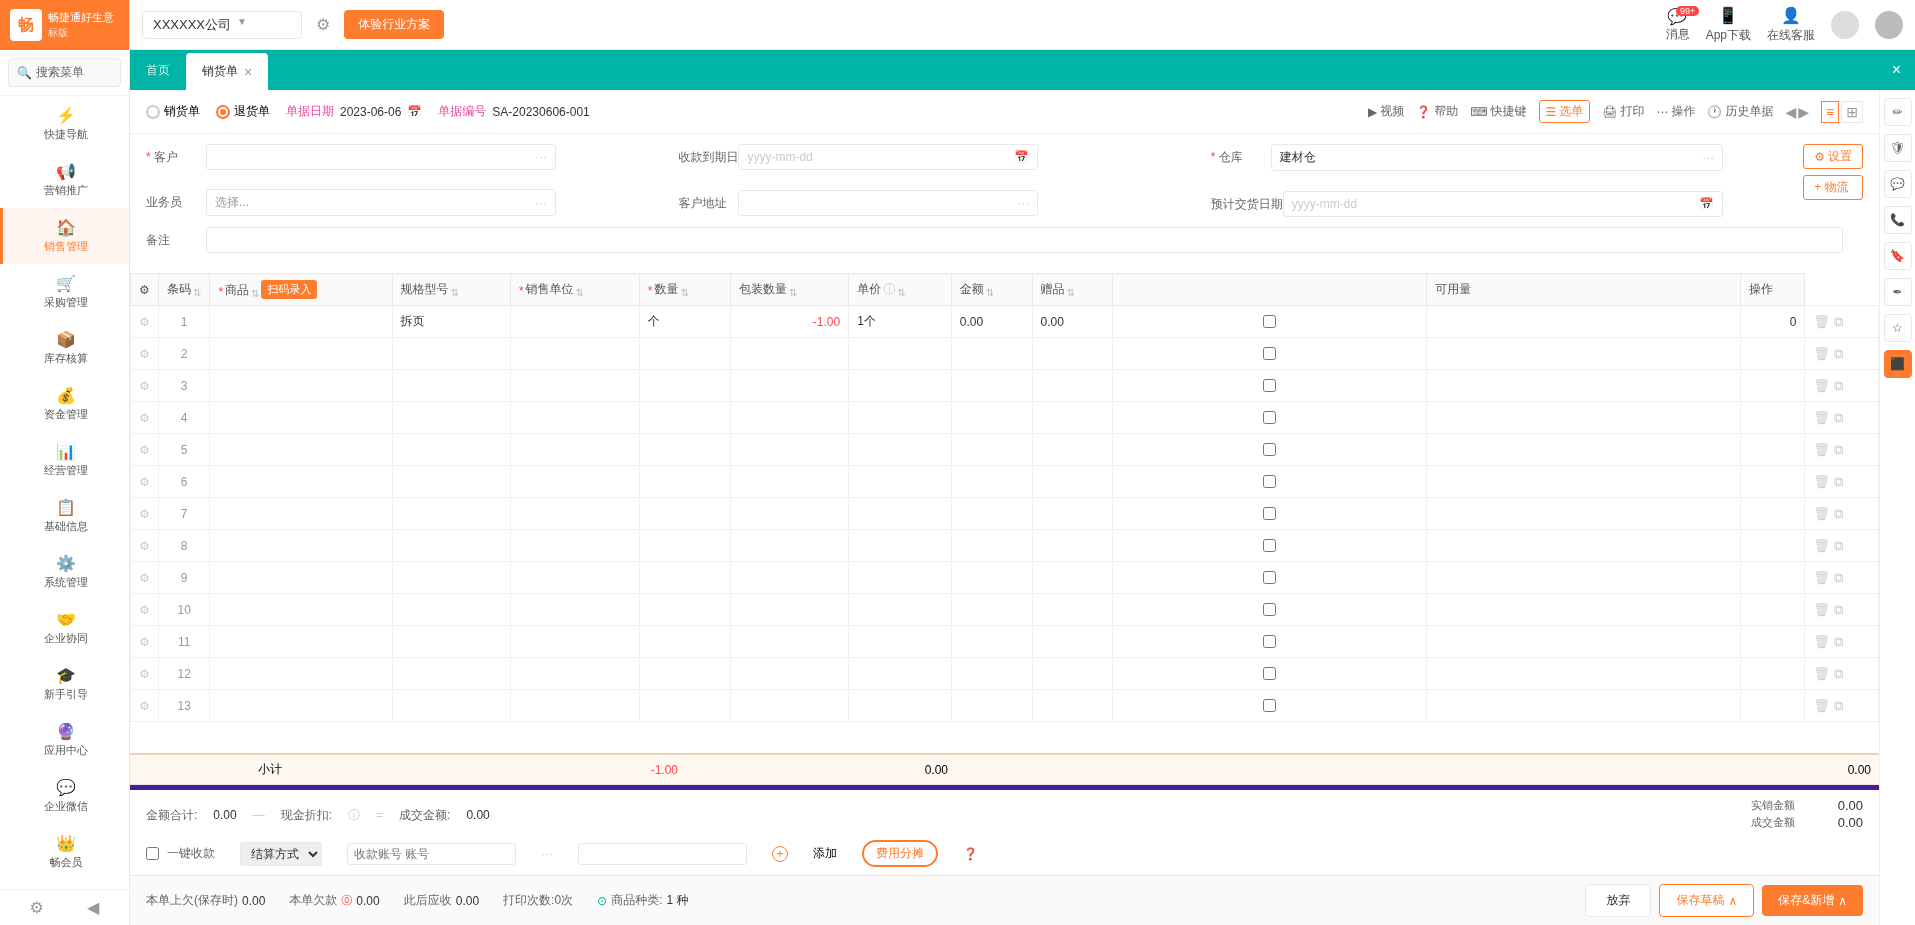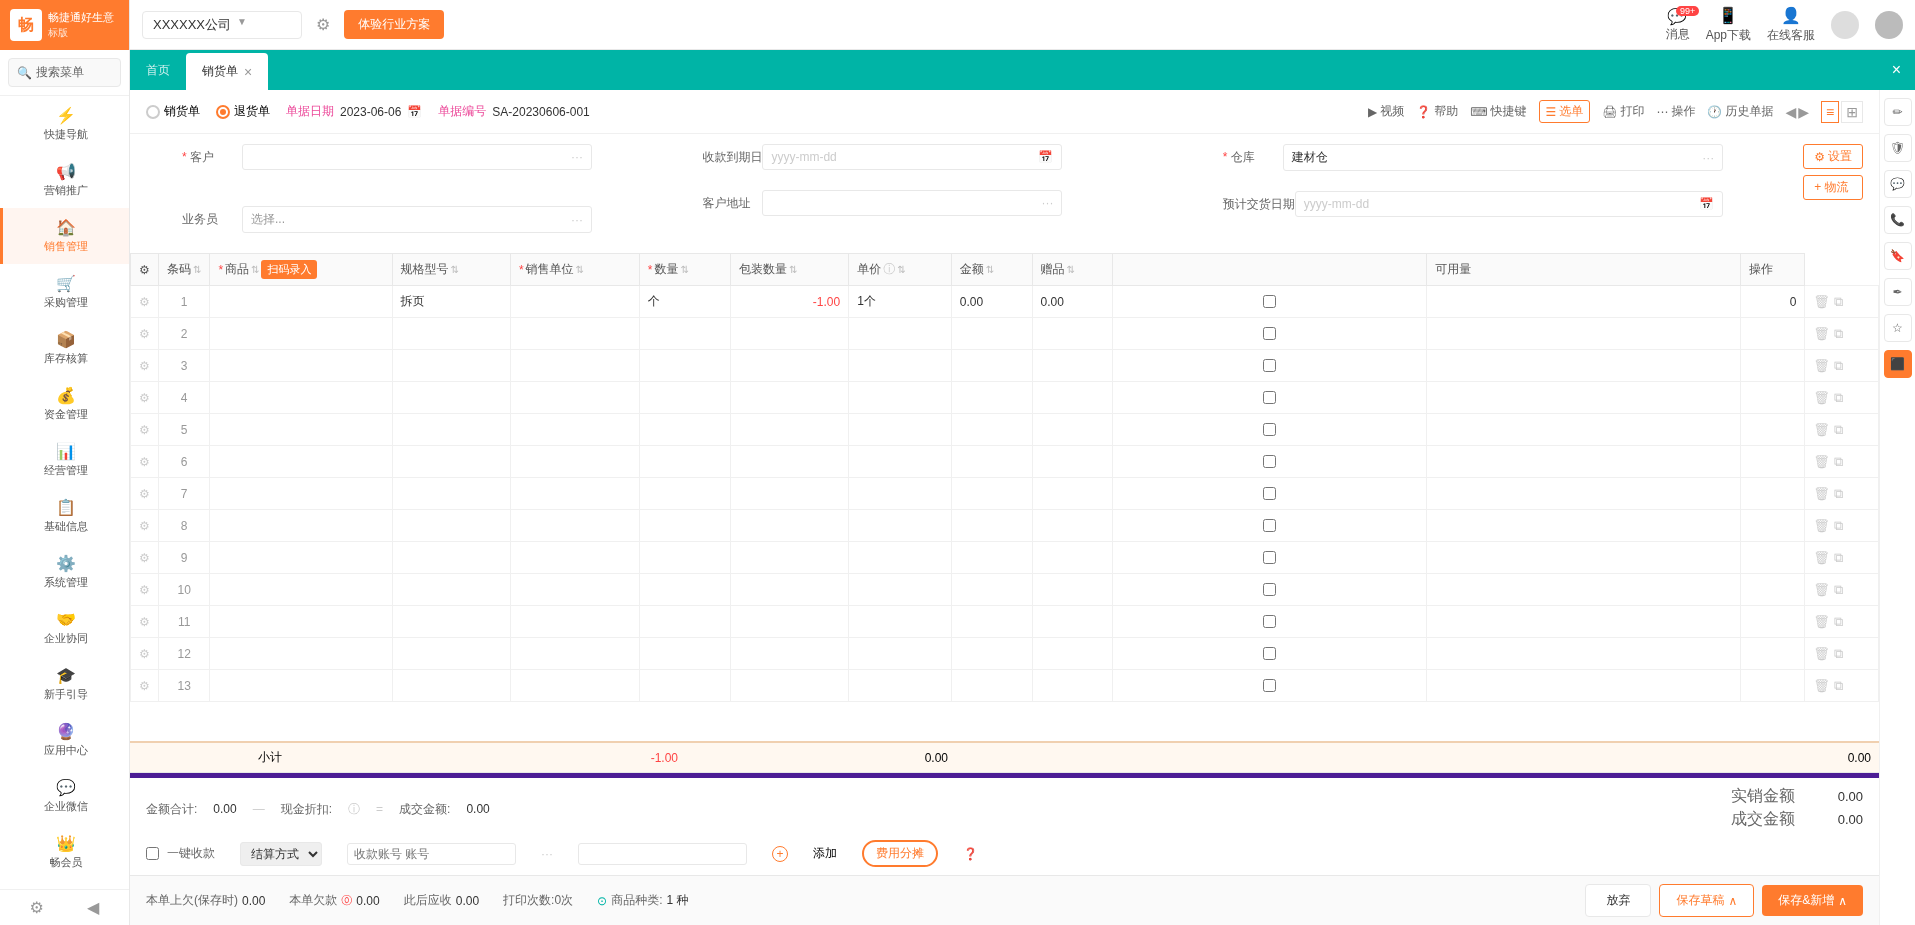--- a/index.html
+++ b/index.html
@@ -86,21 +86,21 @@
     .table-container { overflow-y: auto; flex: 1; }
     table { width: 100%; border-collapse: collapse; }
     thead th { background: #fafafa; border: 1px solid #e8e8e8; padding: 6px 8px; text-align: left; color: #555; white-space: nowrap; font-weight: 500; position: sticky; top: 0; z-index: 2; }
     tbody td { border: 1px solid #f0f0f0; padding: 4px 8px; color: #333; height: 32px; }
     .row-num { color: #999; text-align: center; width: 30px; }
     .col-settings { width: 28px; text-align: center; }
     .scan-btn { background: #ff7b2e; color: #fff; border: none; border-radius: 3px; padding: 2px 6px; cursor: pointer; font-size: 11px; }
     .checkbox-cell { display: flex; justify-content: center; align-items: center; height: 100%; }
     .action-icons { display: flex; gap: 4px; }
     .action-icon { color: #ccc; cursor: pointer; font-size: 13px; }
-    .th-sort { display: flex; align-items: center; gap: 2px; }
+    .th-sort { display: flex; align-items: flex-end; gap: 2px; }
     .sort-icon { color: #bbb; font-size: 10px; cursor: pointer; }
 
     
     .form-footer { padding: 8px 16px; border-top: 5px solid #4c1d95; flex-shrink: 0; }
     .footer-row1 { display: flex; align-items: center; gap: 16px; margin-bottom: 8px; }
     .footer-label { color: #666; }
     .footer-value { color: #333; }
     .footer-dash { color: #ccc; }
     .footer-row2 { display: flex; align-items: center; gap: 25px; }
     .one-click-btn { color: #666; cursor: pointer; font-size: 12px; display: flex; align-items: center; gap: 4px; }
@@ -119,21 +119,21 @@
     .stat-note { color: #ff4444; font-size: 11px; cursor: pointer; }
     .print-info { display: flex; align-items: center; gap: 4px; color: #666; }
     .goods-info { display: flex; align-items: center; gap: 4px; }
     .goods-label { color: #666; }
     .goods-value { color: #333; }
     .bottom-right { margin-left: auto; display: flex; align-items: center; gap: 8px; }
     .discard-btn { background: #fff; border: 1px solid #e8e8e8; border-radius: 4px; padding: 7px 20px; color: #333; cursor: pointer; }
     .save-draft-btn { background: #fff; border: 1px solid #ff7b2e; border-radius: 4px; padding: 7px 16px; color: #ff7b2e; cursor: pointer; display: flex; align-items: center; gap: 4px; }
     .save-new-btn { background: #ff7b2e; border: none; border-radius: 4px; padding: 7px 16px; color: #fff; cursor: pointer; display: flex; align-items: center; gap: 4px; }
     .summary-row { display: flex; justify-content: flex-end; align-items: center; gap: 8px; margin-bottom: 2px; }
-    .summary-label { color: #666; font-size: 16px; }
+    .summary-label { color: #666; font-size: 11px; }
     .summary-value { color: #333; font-size: 13px; min-width: 60px; text-align: right; }
 
     .content-wrapper { flex: 1; display: flex; overflow: hidden; }
     .main-content { flex: 1; display: flex; flex-direction: column; overflow: hidden; }
     .setup-btn { border: 1px solid #ff7b2e; border-radius: 3px; color: #ff7b2e; background: #fff; padding: 3px 10px; cursor: pointer; display: flex; align-items: center; gap: 3px; }
     .logistics-btn { border: 1px solid #ff7b2e; border-radius: 3px; color: #ff7b2e; background: #fff; padding: 3px 10px; cursor: pointer; display: flex; align-items: center; gap: 3px; }
   </style>
 </head>
 <body>
 
@@ -314,21 +314,21 @@
             <div class="view-toggle">
               <span class="view-btn active">≡</span>
               <span class="view-btn">⊞</span>
             </div>
           </div>
         </div>
 
         <div class="form-fields">
           <div style="display:flex;gap:0;align-items:flex-start;">
 
-            <div style="flex:1;display:flex;flex-direction:column;gap:26px;margin-left:36px;">
+            <div style="flex:1;display:flex;flex-direction:column;gap:9px;">
               <div class="form-row">
                 <span class="field-label required">客户</span>
                 <div class="field-input" style="max-width:350px;">
                   <span class="dots">···</span>
                 </div>
               </div>
               <div class="form-row">
                 <span class="field-label">业务员</span>
                 <div class="field-input" style="max-width:350px;">
                   <span style="color:#999;">选择...</span>
@@ -370,20 +370,24 @@
 
             <div style="display:flex;flex-direction:column;gap:6px;flex-shrink:0;align-self:flex-start;">
               <button class="setup-btn">
                 <span>⚙</span>
                 <span>设置</span>
               </button>
               <button class="logistics-btn">
                 <span>+ 物流</span>
               </button>
             </div>
+          </div>
+          <div class="form-row">
+            <span class="field-label">备注</span>
+            <div class="field-input" style="flex:1;max-width:calc(100% - 80px);"></div>
           </div>
         </div>
 
         <div class="table-section">
           <div class="table-container">
             <table>
               <thead>
                 <tr>
                   <th class="col-settings">⚙</th>
                   <th>

